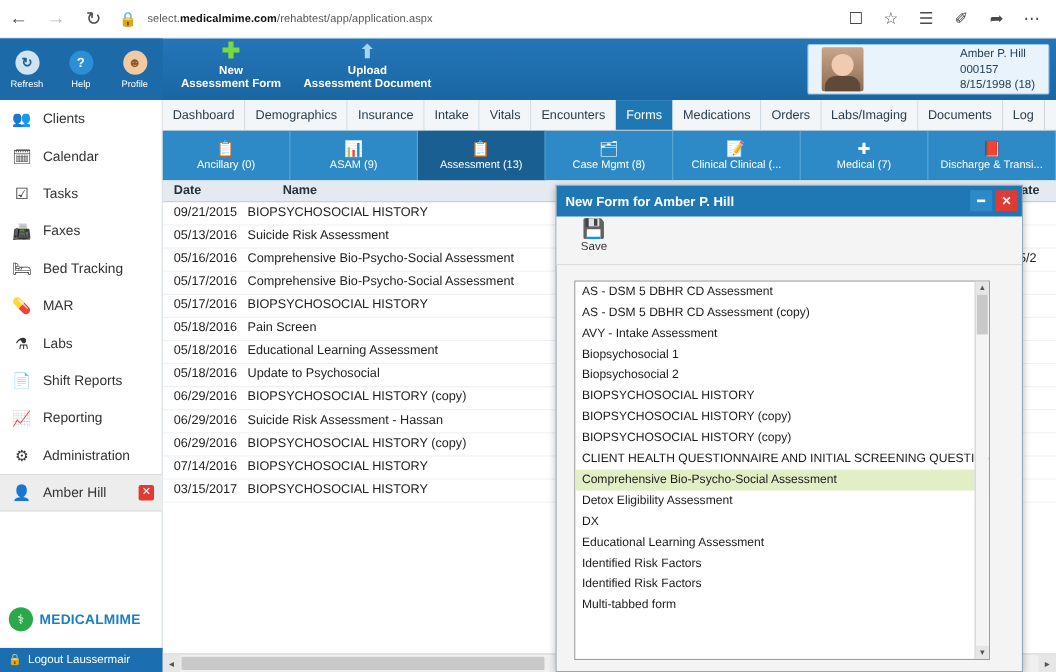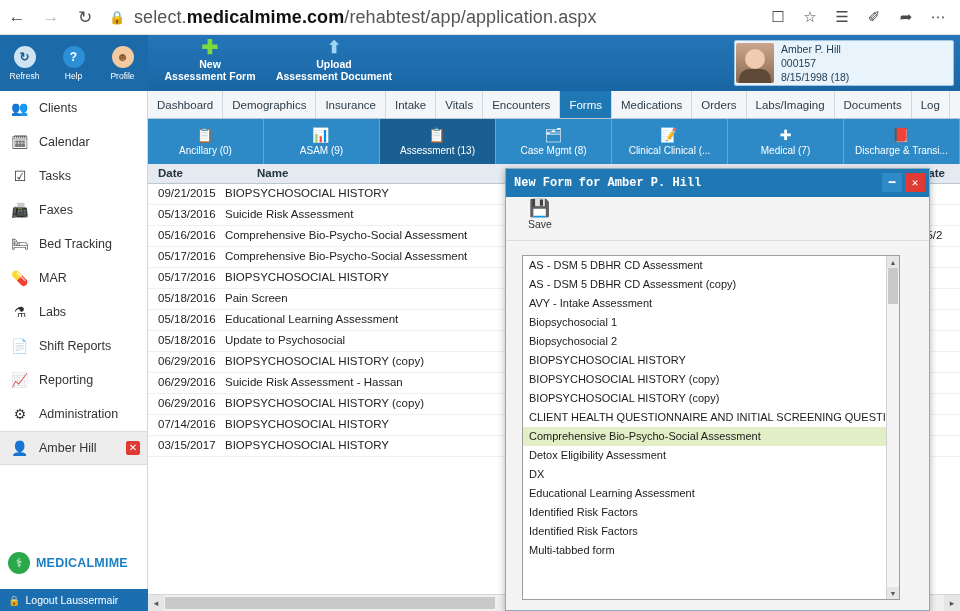--- a/index.html
+++ b/index.html
@@ -21,21 +21,21 @@
   .nav-btn {
     width: 34px; height: 34px; display: flex; align-items: center; justify-content: center;
     color: #4a4a4a; font-size: 17px;
   }
   .nav-btn.disabled { color: #b9b9b9; }
   .lock-wrap {
     width: 30px; height: 34px; display: flex; align-items: center; justify-content: center;
     color: #6d6d6d; font-size: 13px;
   }
   .url {
-    flex: 1; font-size: 18px; color: #555; padding-left: 2px; letter-spacing: 0.1px;
+    flex: 1; font-size: 10px; color: #555; padding-left: 2px; letter-spacing: 0.1px;
   }
   .url b { color: #111; font-weight: 700; }
   .chrome-icons { display: flex; align-items: center; padding-right: 6px; }
   .chrome-icons .ci {
     width: 32px; height: 34px; display: flex; align-items: center; justify-content: center;
     color: #4a4a4a; font-size: 15px;
   }
 
   
   .topbar {
@@ -66,21 +66,21 @@
   }
   .action .glyph { display: block; font-size: 17px; line-height: 17px; margin-bottom: 2px; }
   .action.new { left: 160px; width: 100px; }
   .action.new .glyph { color: #79d93f; font-size: 20px; }
   .action.upload { left: 268px; width: 132px; }
   .action.upload .glyph { color: #9fd5f5; }
 
   .patient-card {
     position: absolute; right: 6px; top: 5px; width: 220px; height: 46px;
     background: #e9f3fb; border: 1px solid #9ec6e2; border-radius: 2px;
-    display: flex; align-items: center; padding: 1px;
+    display: flex; align-items: center; padding: 12px; justify-content: space-between;
   }
   .avatar {
     width: 38px; height: 40px; border-radius: 2px;
     background: linear-gradient(#c9a58b, #8d6b52);
     position: relative; overflow: hidden; flex: 0 0 38px;
   }
   .avatar::after {
     content: ""; position: absolute; left: 9px; top: 6px; width: 20px; height: 20px;
     border-radius: 50%; background: #f0cbb0;
   }
@@ -204,21 +204,21 @@
   }
 
   
   .modal {
     position: absolute; left: 505px; top: 168px; width: 425px; height: 443px;
     background: #f4f4f4; border: 1px solid #8fa8bb;
     box-shadow: 0 2px 7px rgba(0,0,0,0.3);
   }
   .modal-title {
     height: 28px; background: #1f78b4; color: #fff; font-size: 12px; font-weight: bold;
-    display: flex; align-items: center; padding-left: 8px; position: relative; font-family: Liberation Mono, monospace;
+    display: flex; align-items: center; padding-left: 8px; position: relative;
   }
   .modal-btns { position: absolute; right: 4px; top: 4px; display: flex; }
   .mb {
     width: 20px; height: 19px; margin-left: 3px; display: flex;
     align-items: center; justify-content: center; font-size: 11px; color: #fff;
   }
   .mb.min { background: #2d8ac6; }
   .mb.close { background: #e03a34; }
 
   .modal-toolbar {

